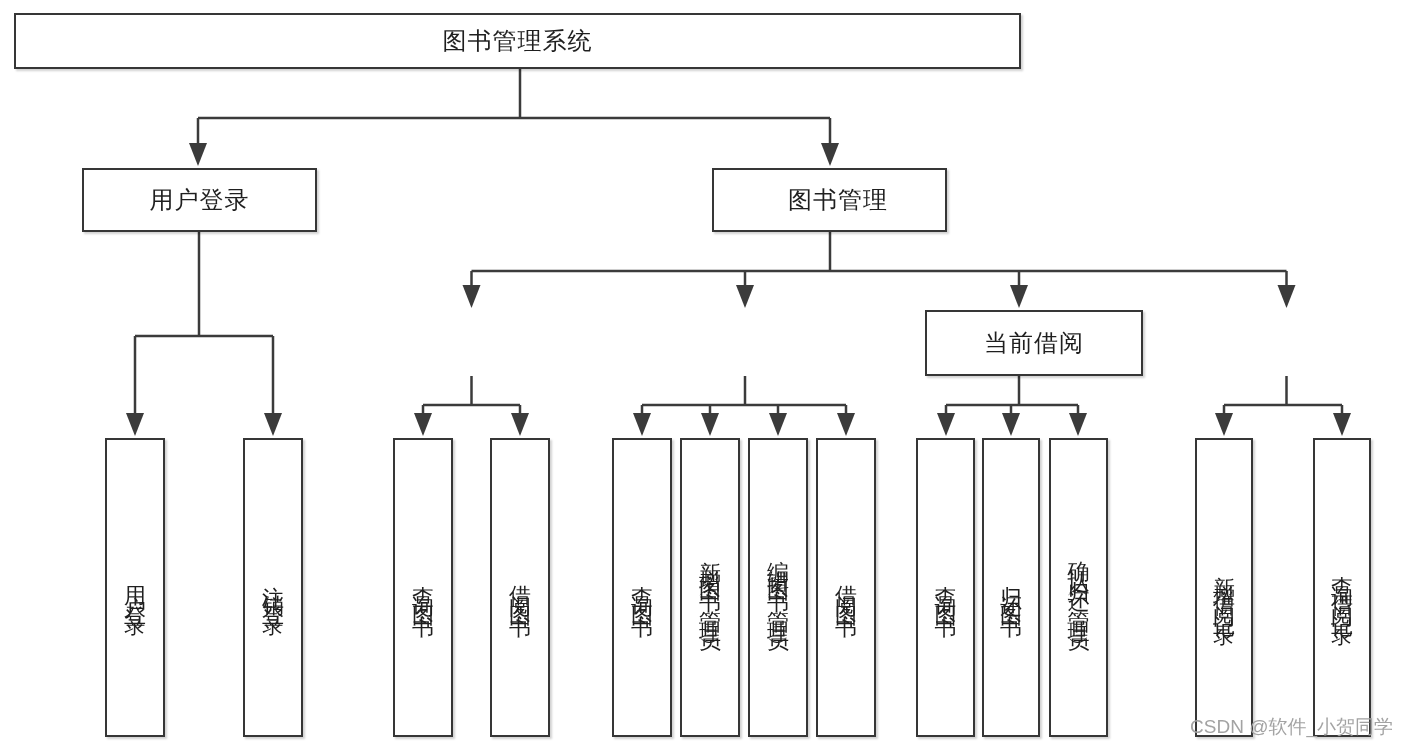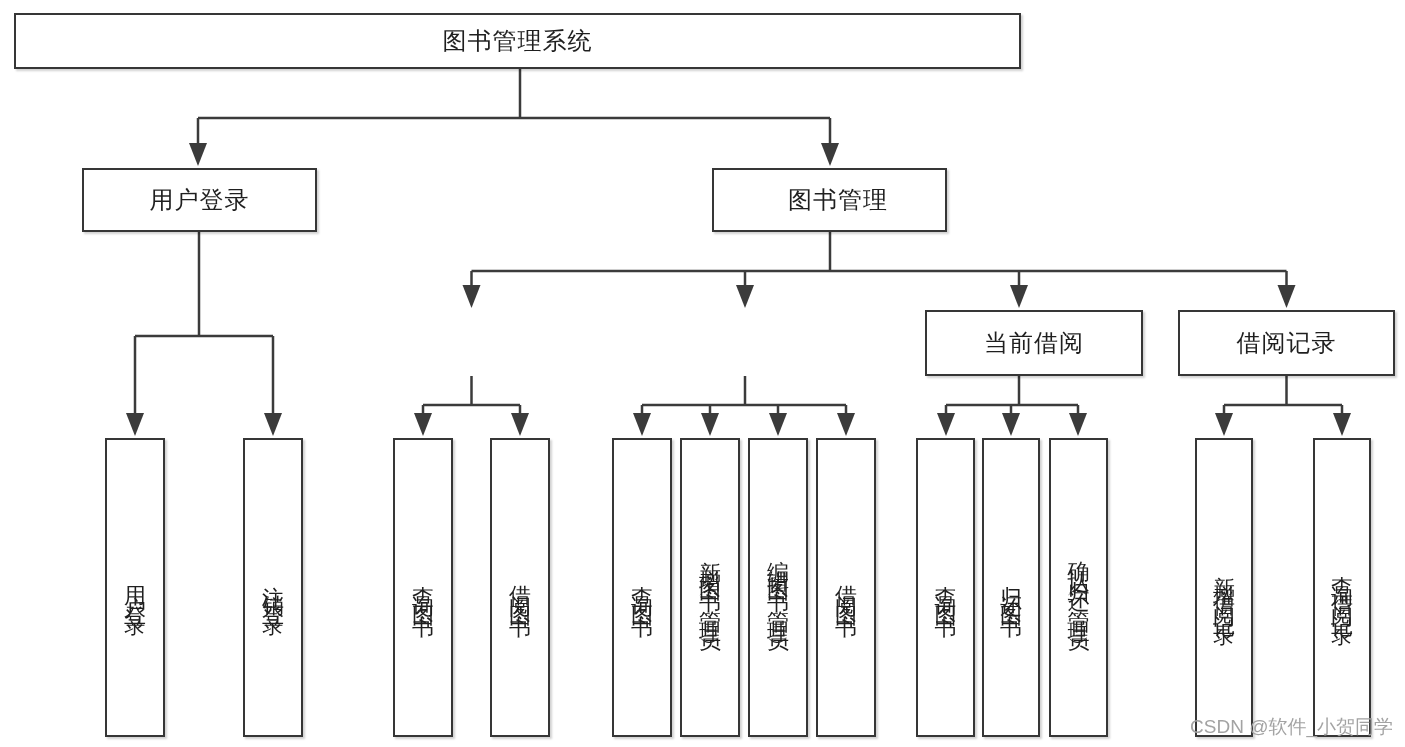--- a/index.html
+++ b/index.html
@@ -119,23 +119,20 @@
   <div class="box" style="left:82px; top:168px; width:235px; height:64px;">
     <span class="hlabel">用户登录</span>
   </div>
   <div class="box" style="left:712px; top:168px; width:235px; height:64px;padding-left:17px;">
     <span class="hlabel">图书管理</span>
   </div>
 
   <div class="box" style="left:910px; top:310px; width:218px; height:66px;margin-left:15px;">
     <span class="hlabel">当前借阅</span>
   </div>
-  <div class="box" style="left:1178px; top:310px; width:217px; height:66px;">
-    <span class="hlabel">借阅记录</span>
-  </div>
 
   <div class="box" style="left:105px; top:438px; width:60px; height:299px;">
     <span class="vlabel">用户登录</span>
   </div>
   <div class="box" style="left:243px; top:438px; width:60px; height:299px;">
     <span class="vlabel">注销登录</span>
   </div>
 
   <div class="box" style="left:393px; top:438px; width:60px; height:299px;">
     <span class="vlabel">查询图书</span>

